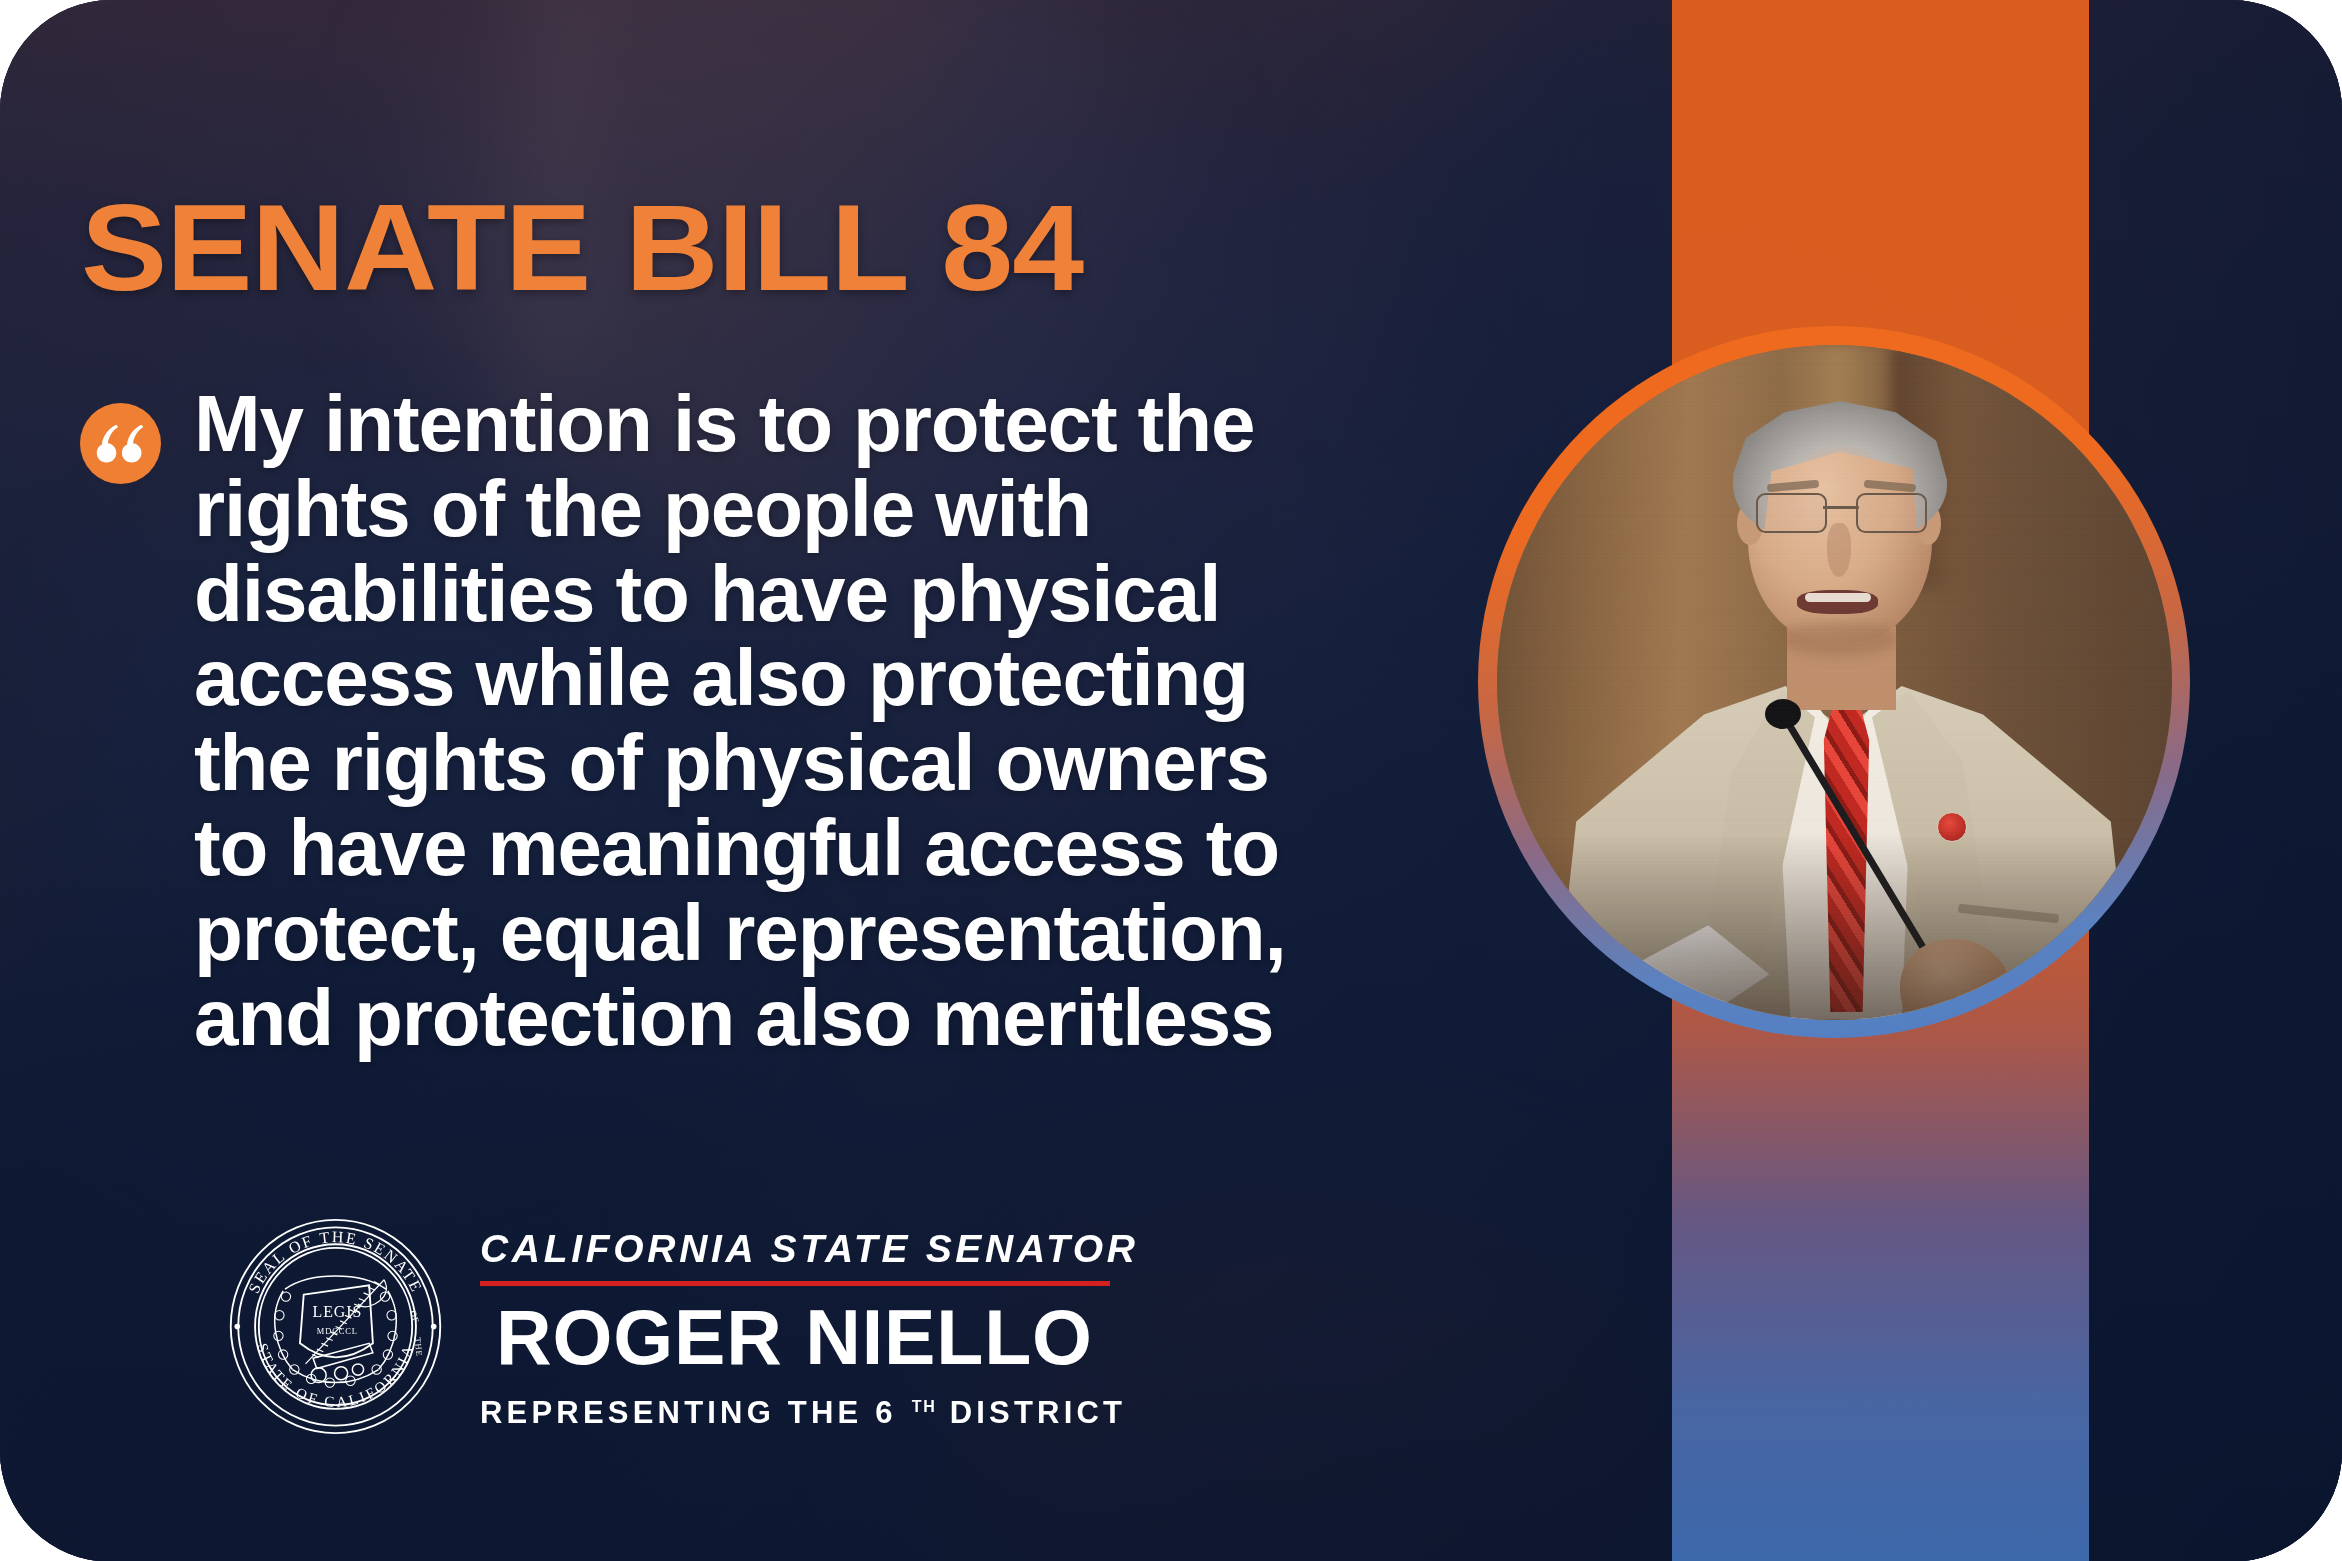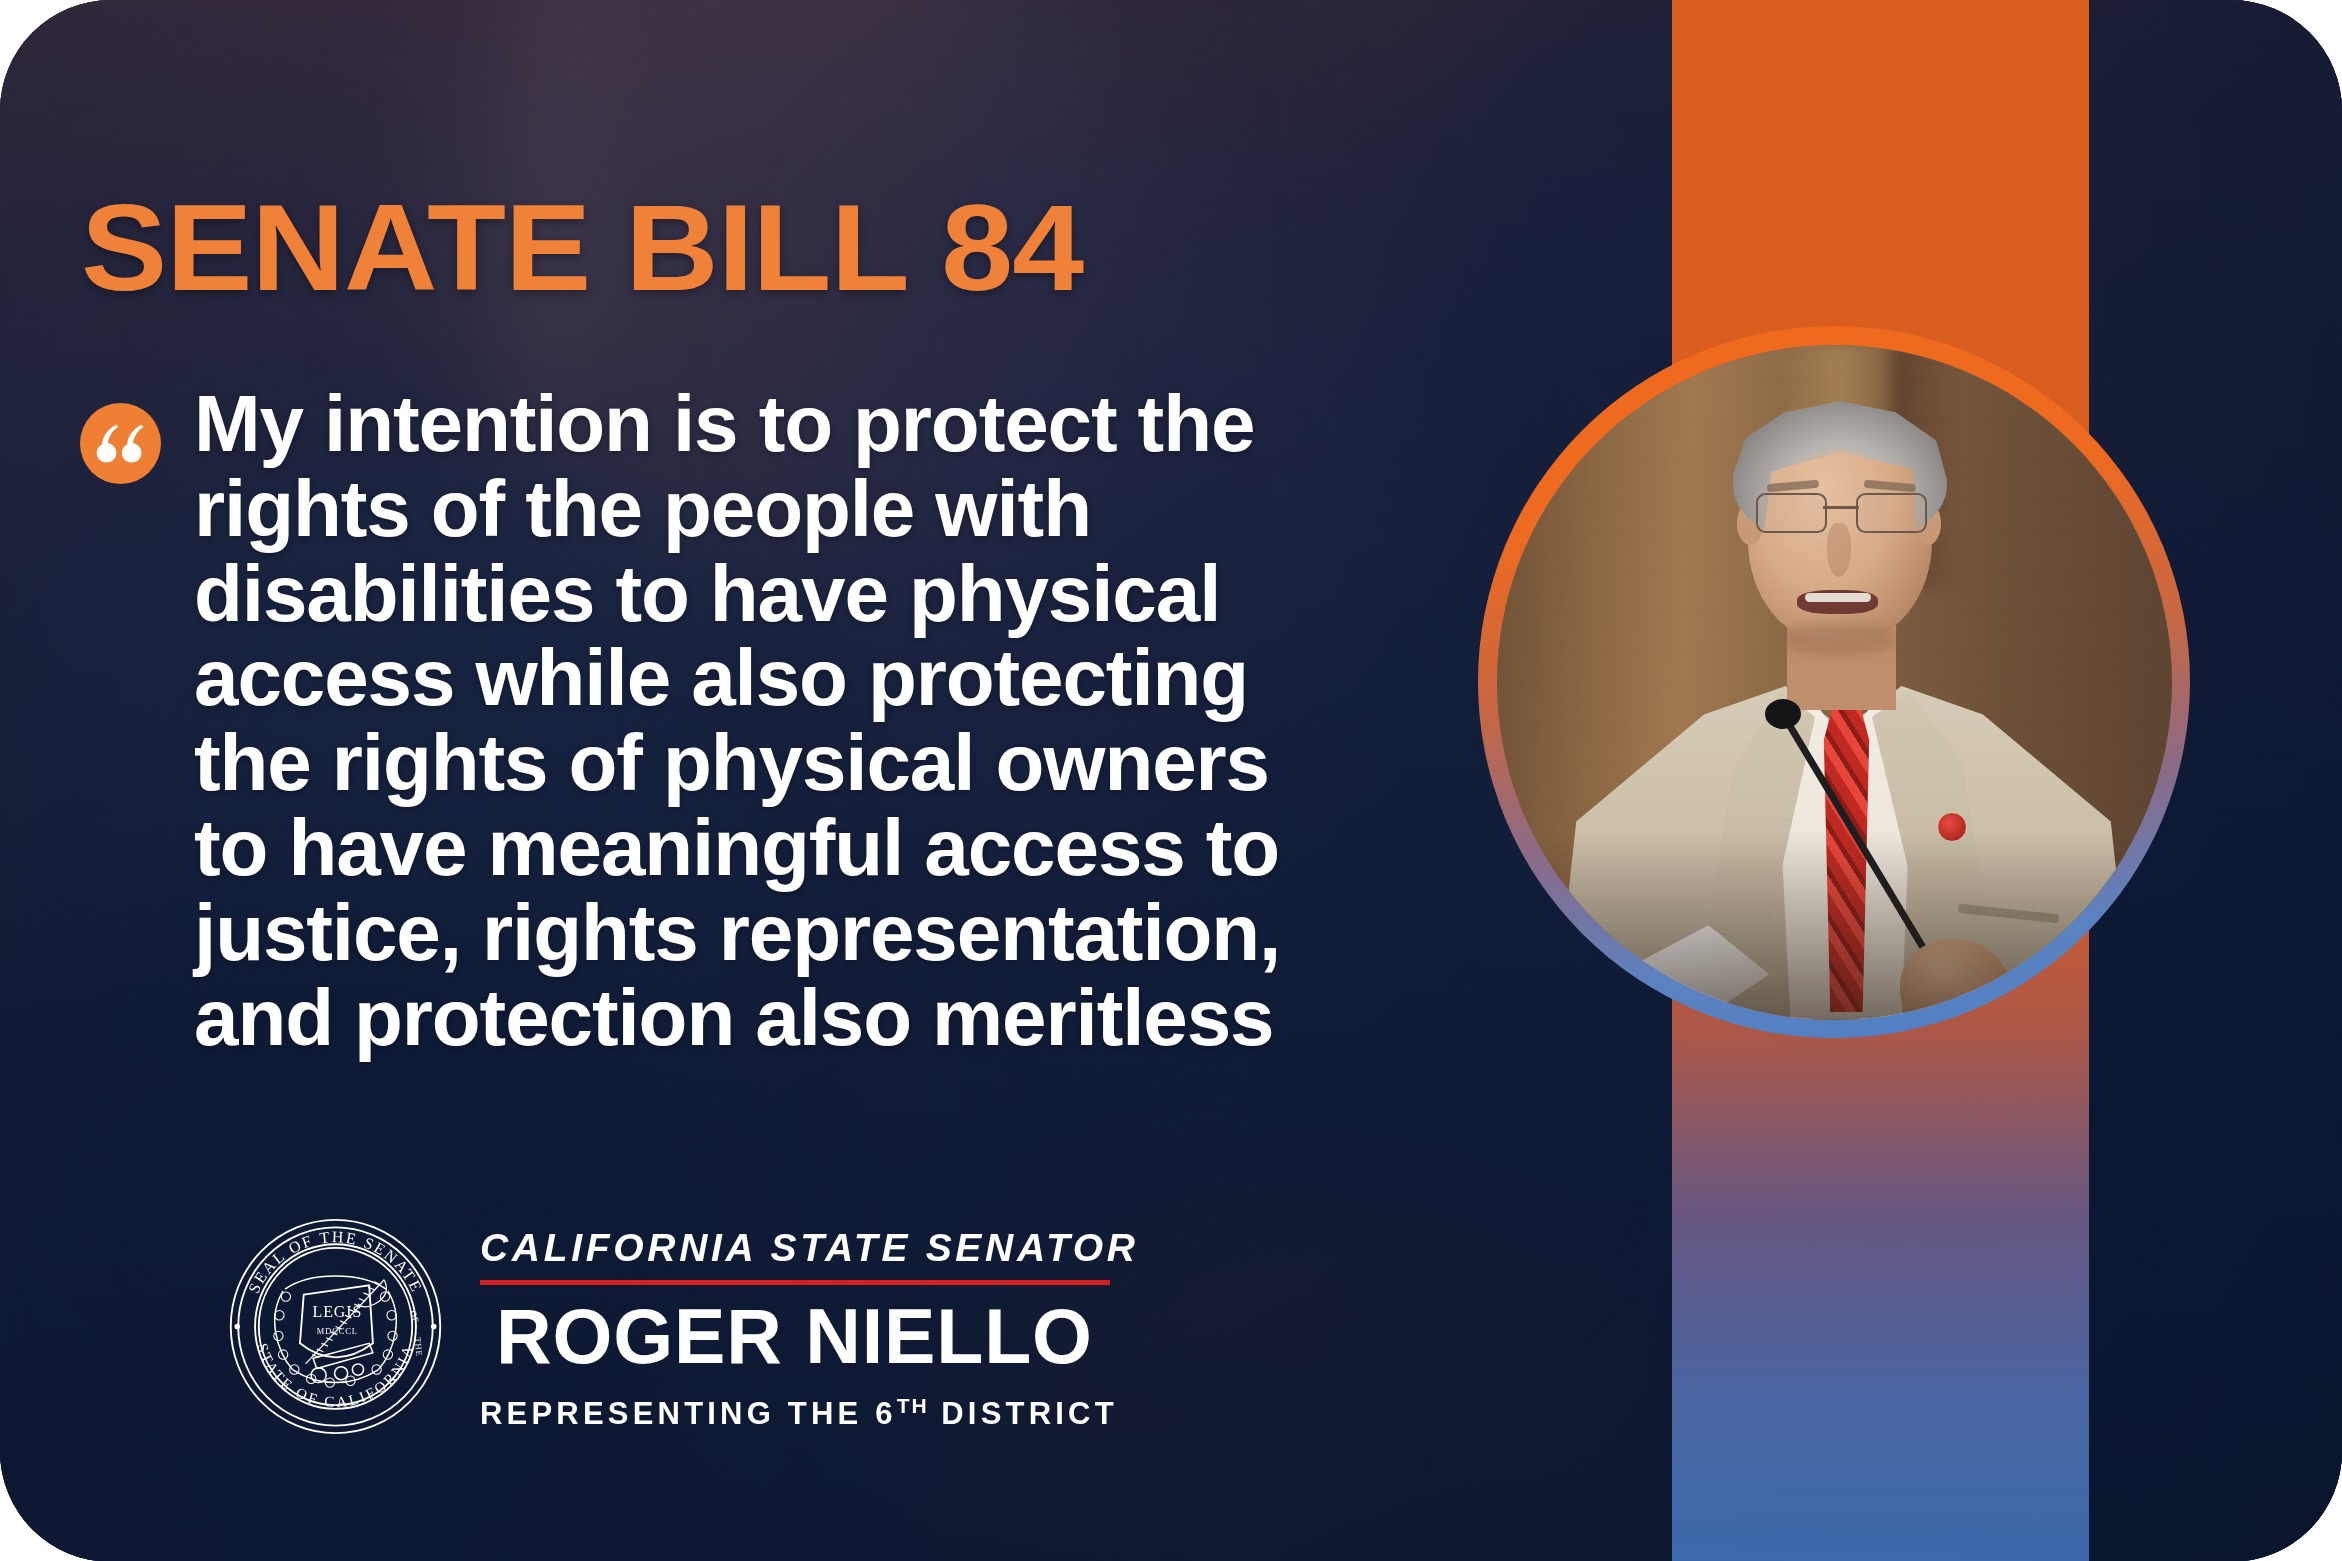--- a/index.html
+++ b/index.html
@@ -285,21 +285,21 @@
   }
   .sig-district {
     font-family: "Liberation Sans", sans-serif;
     font-weight: 700;
     font-size: 31px;
     letter-spacing: 4.2px;
     color: #ffffff;
     margin-top: 19px;
     white-space: nowrap;
   }
-  .sig-district sup { font-size: 21px; vertical-align: super; letter-spacing: 1.9px; }
+  .sig-district sup { font-size: 16px; vertical-align: super; letter-spacing: 1.9px; margin-left: 15px; }
 </style>
 </head>
 <body>
 
 <div id="card">
 
   <div class="bg-base"></div>
   <div class="bg-blob blob-a"></div>
   <div class="bg-blob blob-b"></div>
   <div class="bg-blob blob-c"></div>
@@ -362,21 +362,21 @@
         <path fill="#ffffff" d="M48.5 2 C40 6, 34 14, 33 23 C29.5 24.5, 27.5 28, 27.5 32 C27.5 38, 32 42.5, 38 42.5 C44 42.5, 48.5 38, 48.5 32 C48.5 26.5, 44.6 22.2, 39.4 21.6 C40.6 14.2, 44.5 8, 50.5 4.2 Z"></path>
       </svg>
     </div>
     <div class="quote-text">
       <div>My intention is to protect the</div>
       <div>rights of the people with</div>
       <div>disabilities to have physical</div>
       <div>access while also protecting</div>
       <div>the rights of physical owners</div>
       <div>to have meaningful access to</div>
-      <div>justice, rights representation,</div>
+      <div>protect, equal representation,</div>
       <div>and protection also meritless</div>
     </div>
   </div>
 
   <div class="signature">
 
     <svg class="seal" viewBox="0 0 232 232">
       <defs>
         <path id="arcTop" d="M 26 116 A 90 90 0 0 1 206 116"></path>
         <path id="arcBot" d="M 30 116 A 86 86 0 0 0 202 116"></path>

